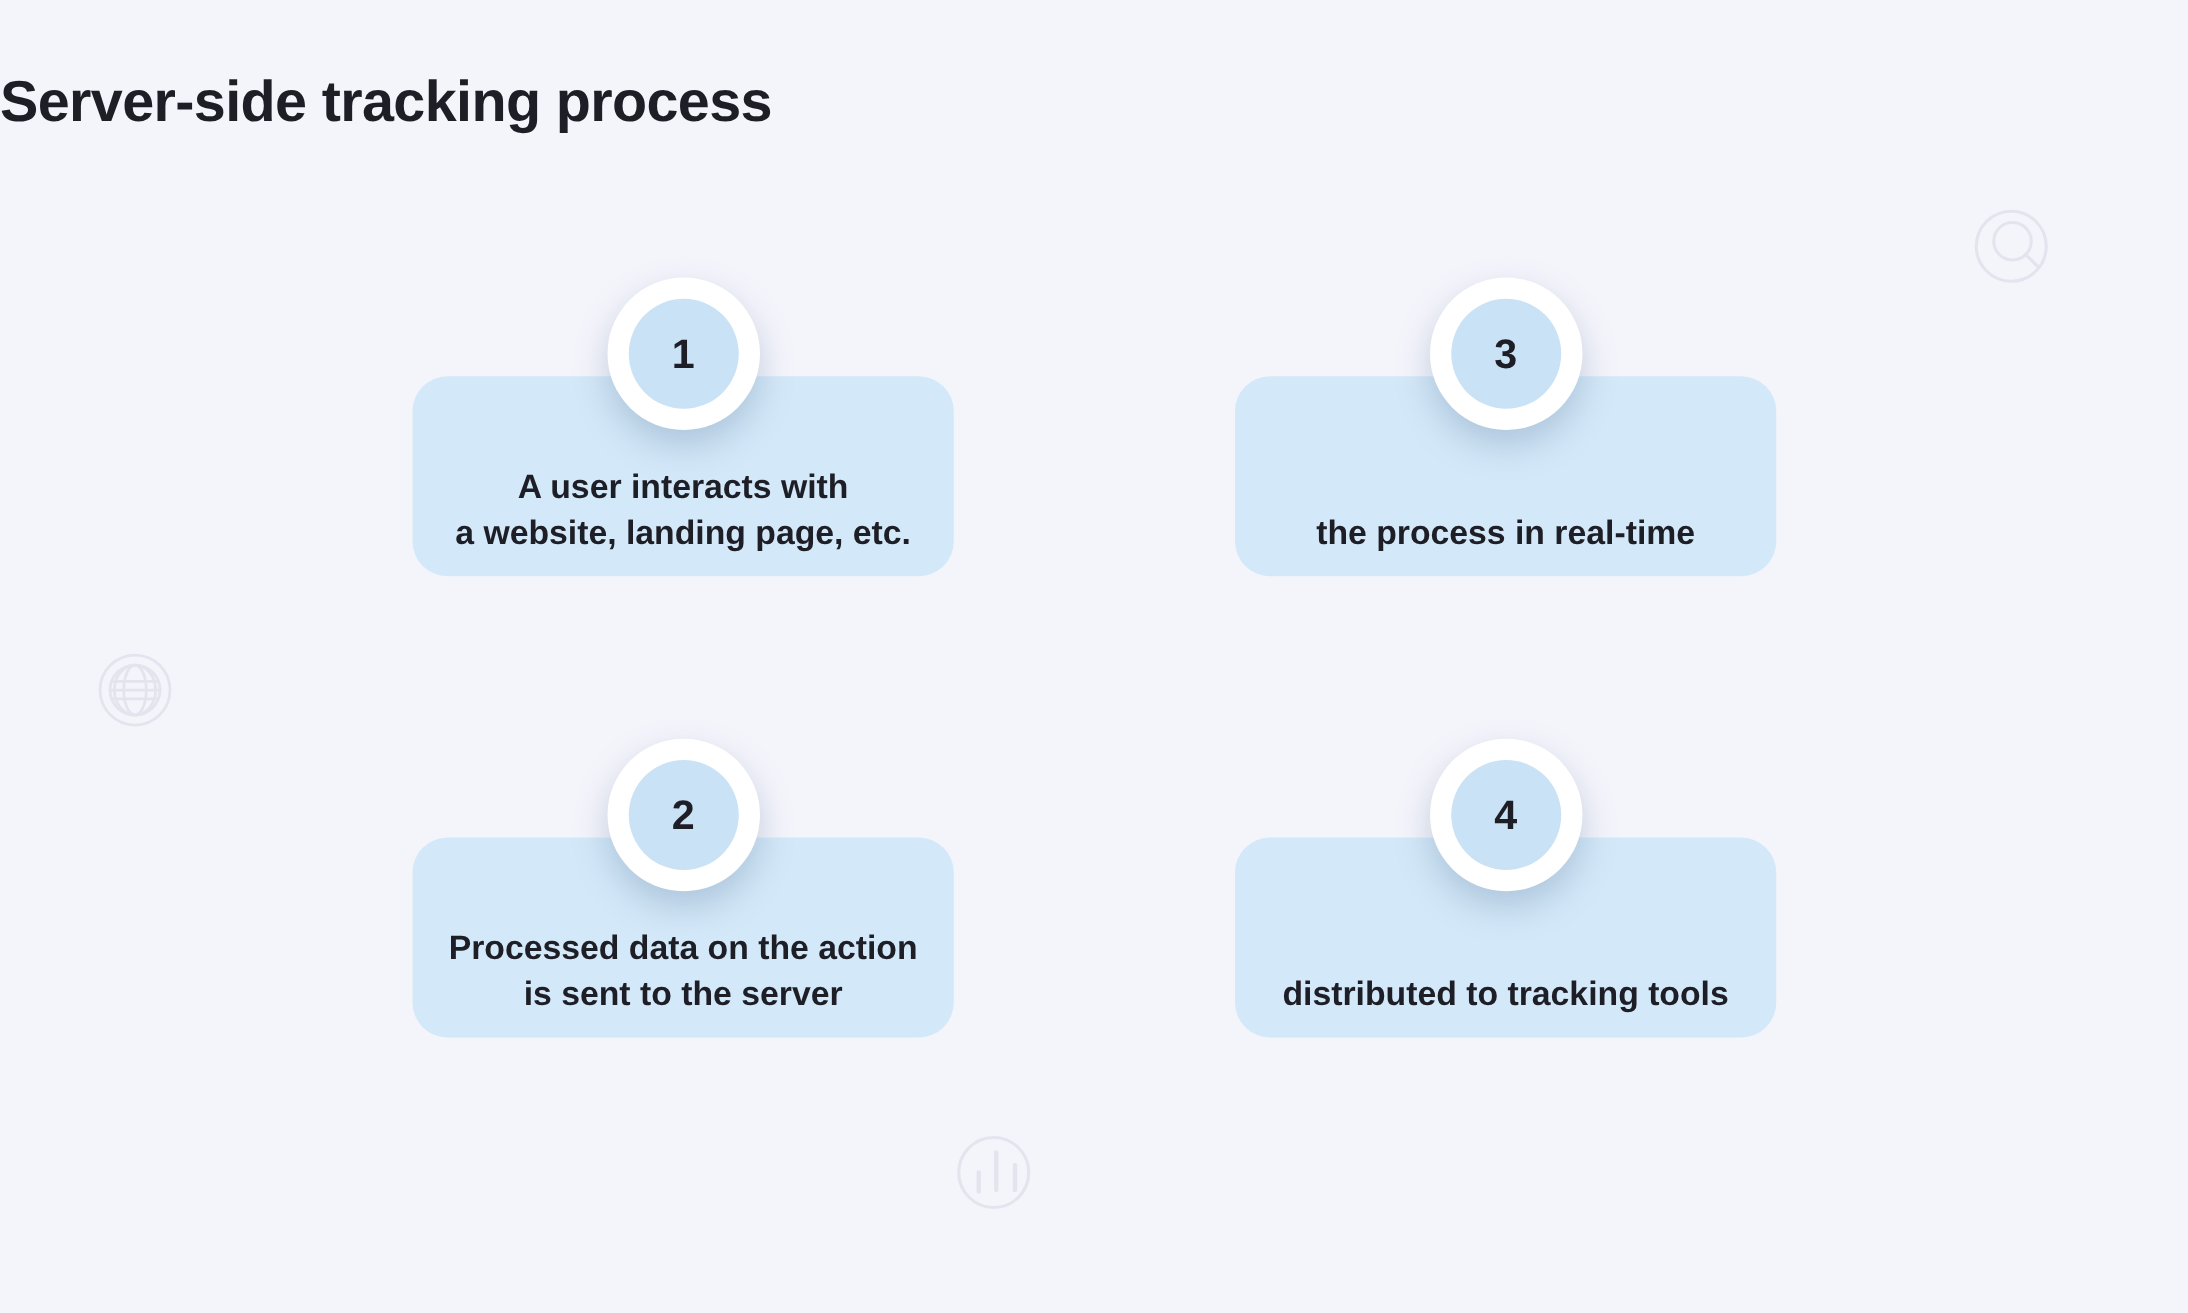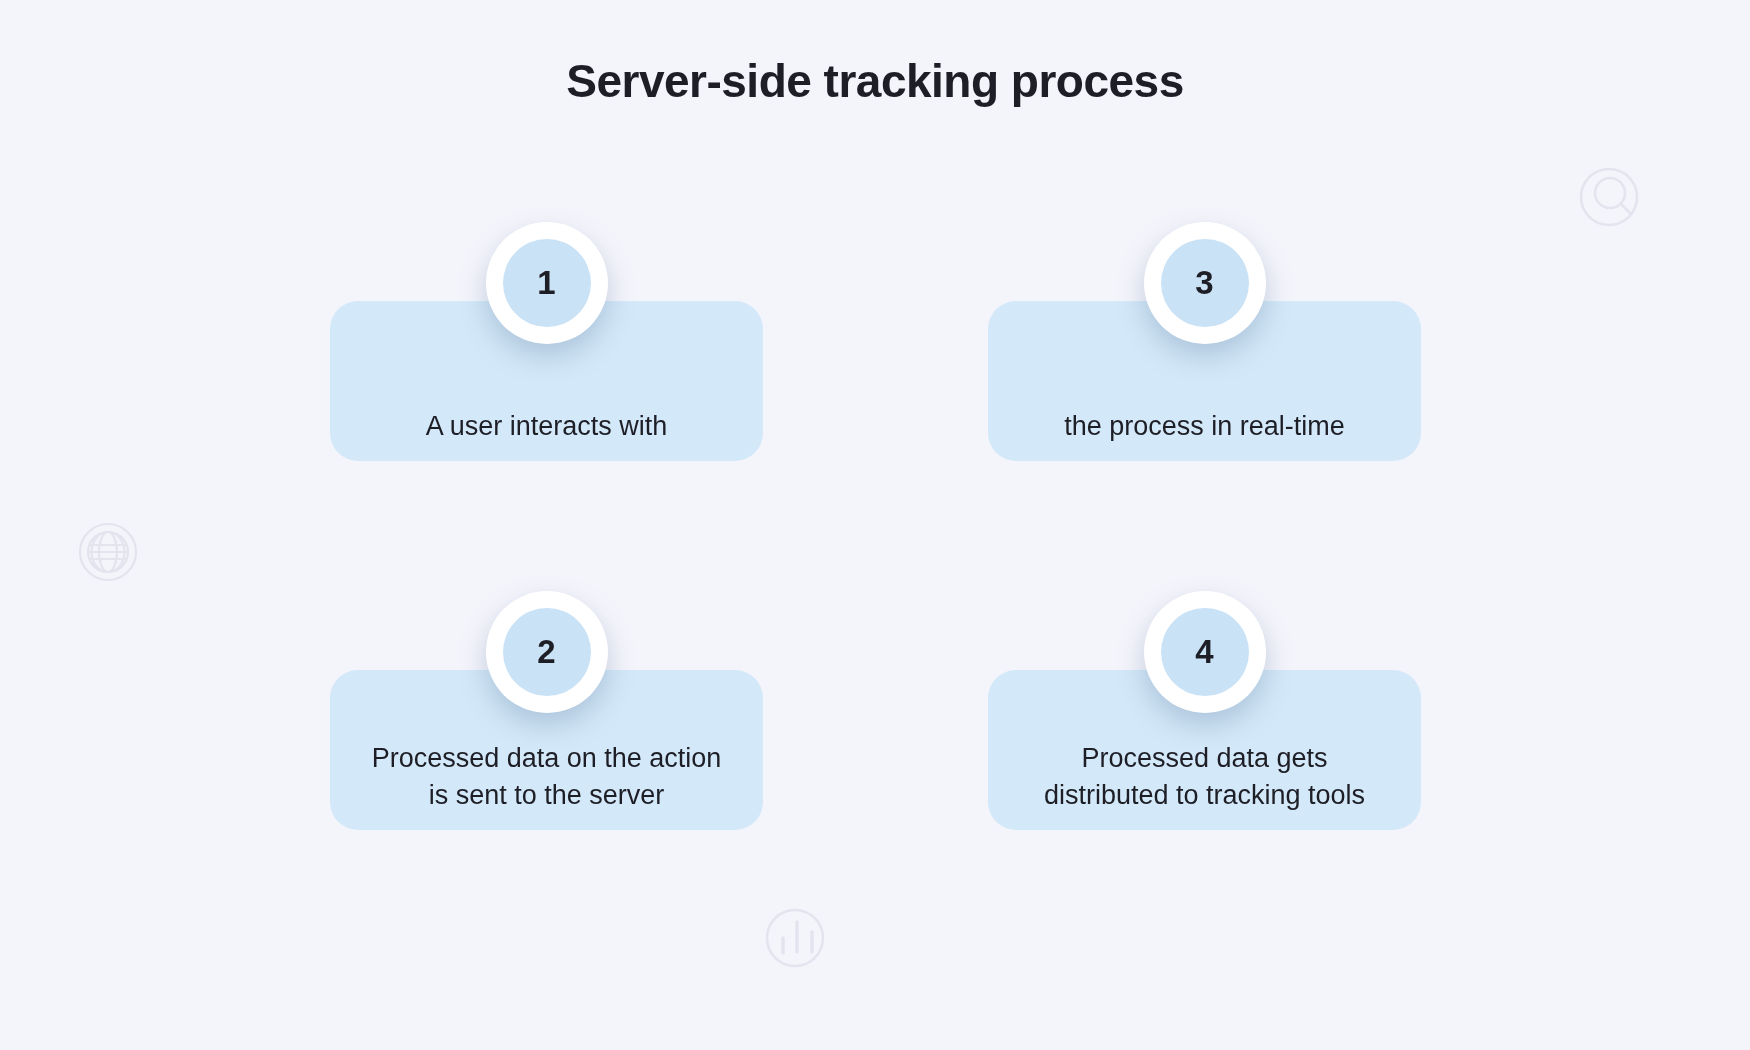--- a/index.html
+++ b/index.html
@@ -12,21 +12,20 @@
   }
   * { margin: 0; padding: 0; box-sizing: border-box; }
   html, body {
     width: 1750px; height: 1050px;
     background: var(--background);
     font-family: "Liberation Sans", sans-serif;
     overflow: hidden; position: relative;
   }
   .page-title {
     position: absolute; top: 54px; left: 0; width: 100%;
-    text-align: center;
     font-size: 46px; font-weight: 800; letter-spacing: -0.5px;
     color: var(--text);
   }
   .card {
     position: absolute;
     width: 433px; height: 160px;
     background: var(--card);
     border-radius: 28px;
     display: flex; flex-direction: column;
     justify-content: flex-end; align-items: center;
@@ -45,41 +44,42 @@
     display: flex; align-items: center; justify-content: center;
   }
   .badge-inner {
     width: 88px; height: 88px; border-radius: 50%;
     background: var(--badge-inner);
     display: flex; align-items: center; justify-content: center;
     font-size: 33px; font-weight: 700; color: var(--text);
   }
   .card-text {
     text-align: center;
-    font-size: 27px; font-weight: 400; line-height: 37px;
+    font-size: 27px; font-weight: 700; line-height: 37px;
     color: var(--text);
   }
   .card-text span { display: block; }
   .deco { position: absolute; }
   .deco svg { display: block; }
   #deco-search { left: 1569px; top: 157px; }
   #deco-globe  { left: 68px;   top: 512px; }
   #deco-chart  { left: 755px;  top: 898px; }
 </style>
 </head>
 <body>
 
 <h1 class="page-title">Server-side tracking process</h1>
 
 <div class="card pos-1">
   <div class="badge">
     <div class="badge-inner">1</div>
   </div>
   <div class="card-text">
     <span>A user interacts with</span>
+    <span>a website, landing page, etc.</span>
   </div>
 </div>
 
 <div class="card pos-2">
   <div class="badge">
     <div class="badge-inner">2</div>
   </div>
   <div class="card-text">
     <span>Processed data on the action</span>
     <span>is sent to the server</span>
@@ -93,21 +93,20 @@
   <div class="card-text">
     <span>the process in real-time</span>
   </div>
 </div>
 
 <div class="card pos-4">
   <div class="badge">
     <div class="badge-inner">4</div>
   </div>
   <div class="card-text">
-    <span>Processed data gets</span>
     <span>distributed to tracking tools</span>
   </div>
 </div>
 
 <div class="deco" id="deco-search">
   <svg width="80" height="80" viewBox="0 0 80 80" fill="none" stroke="#e4e4ef" stroke-width="2.5" stroke-linecap="round">
     <circle cx="40" cy="40" r="28"></circle>
     <circle cx="41" cy="36" r="15"></circle>
     <line x1="51.5" y1="46.5" x2="61.5" y2="56.5"></line>
   </svg>

